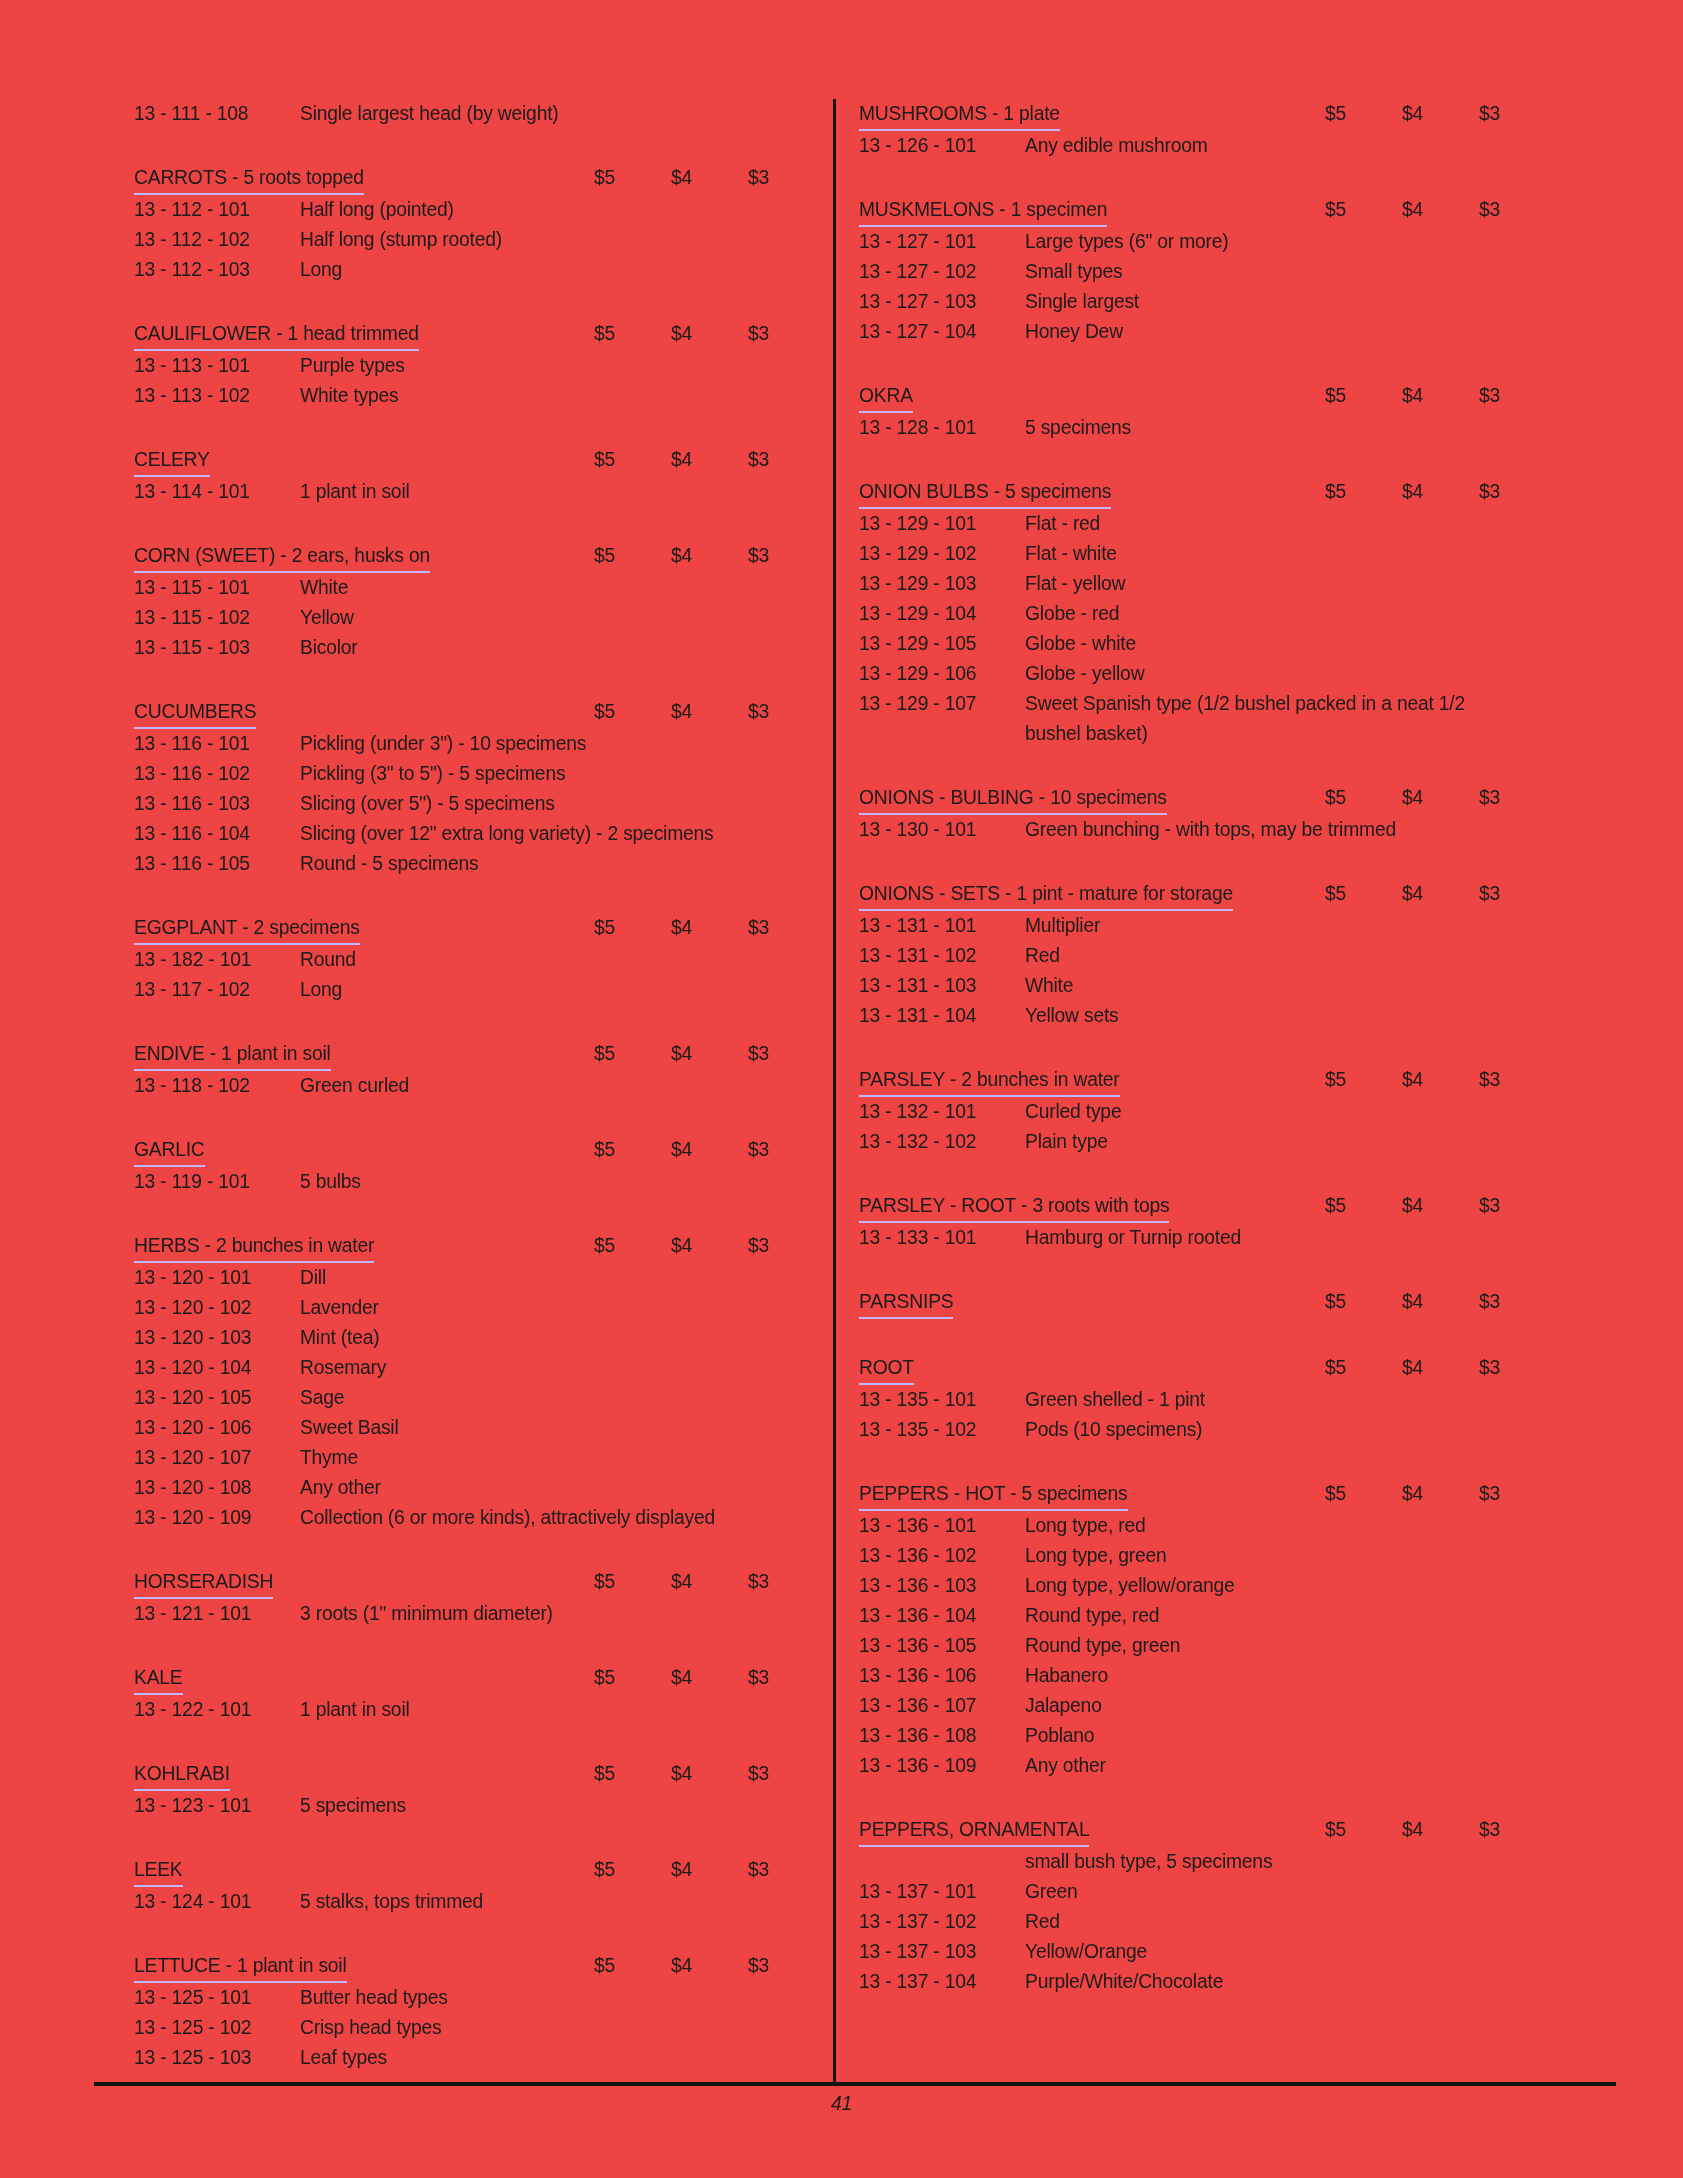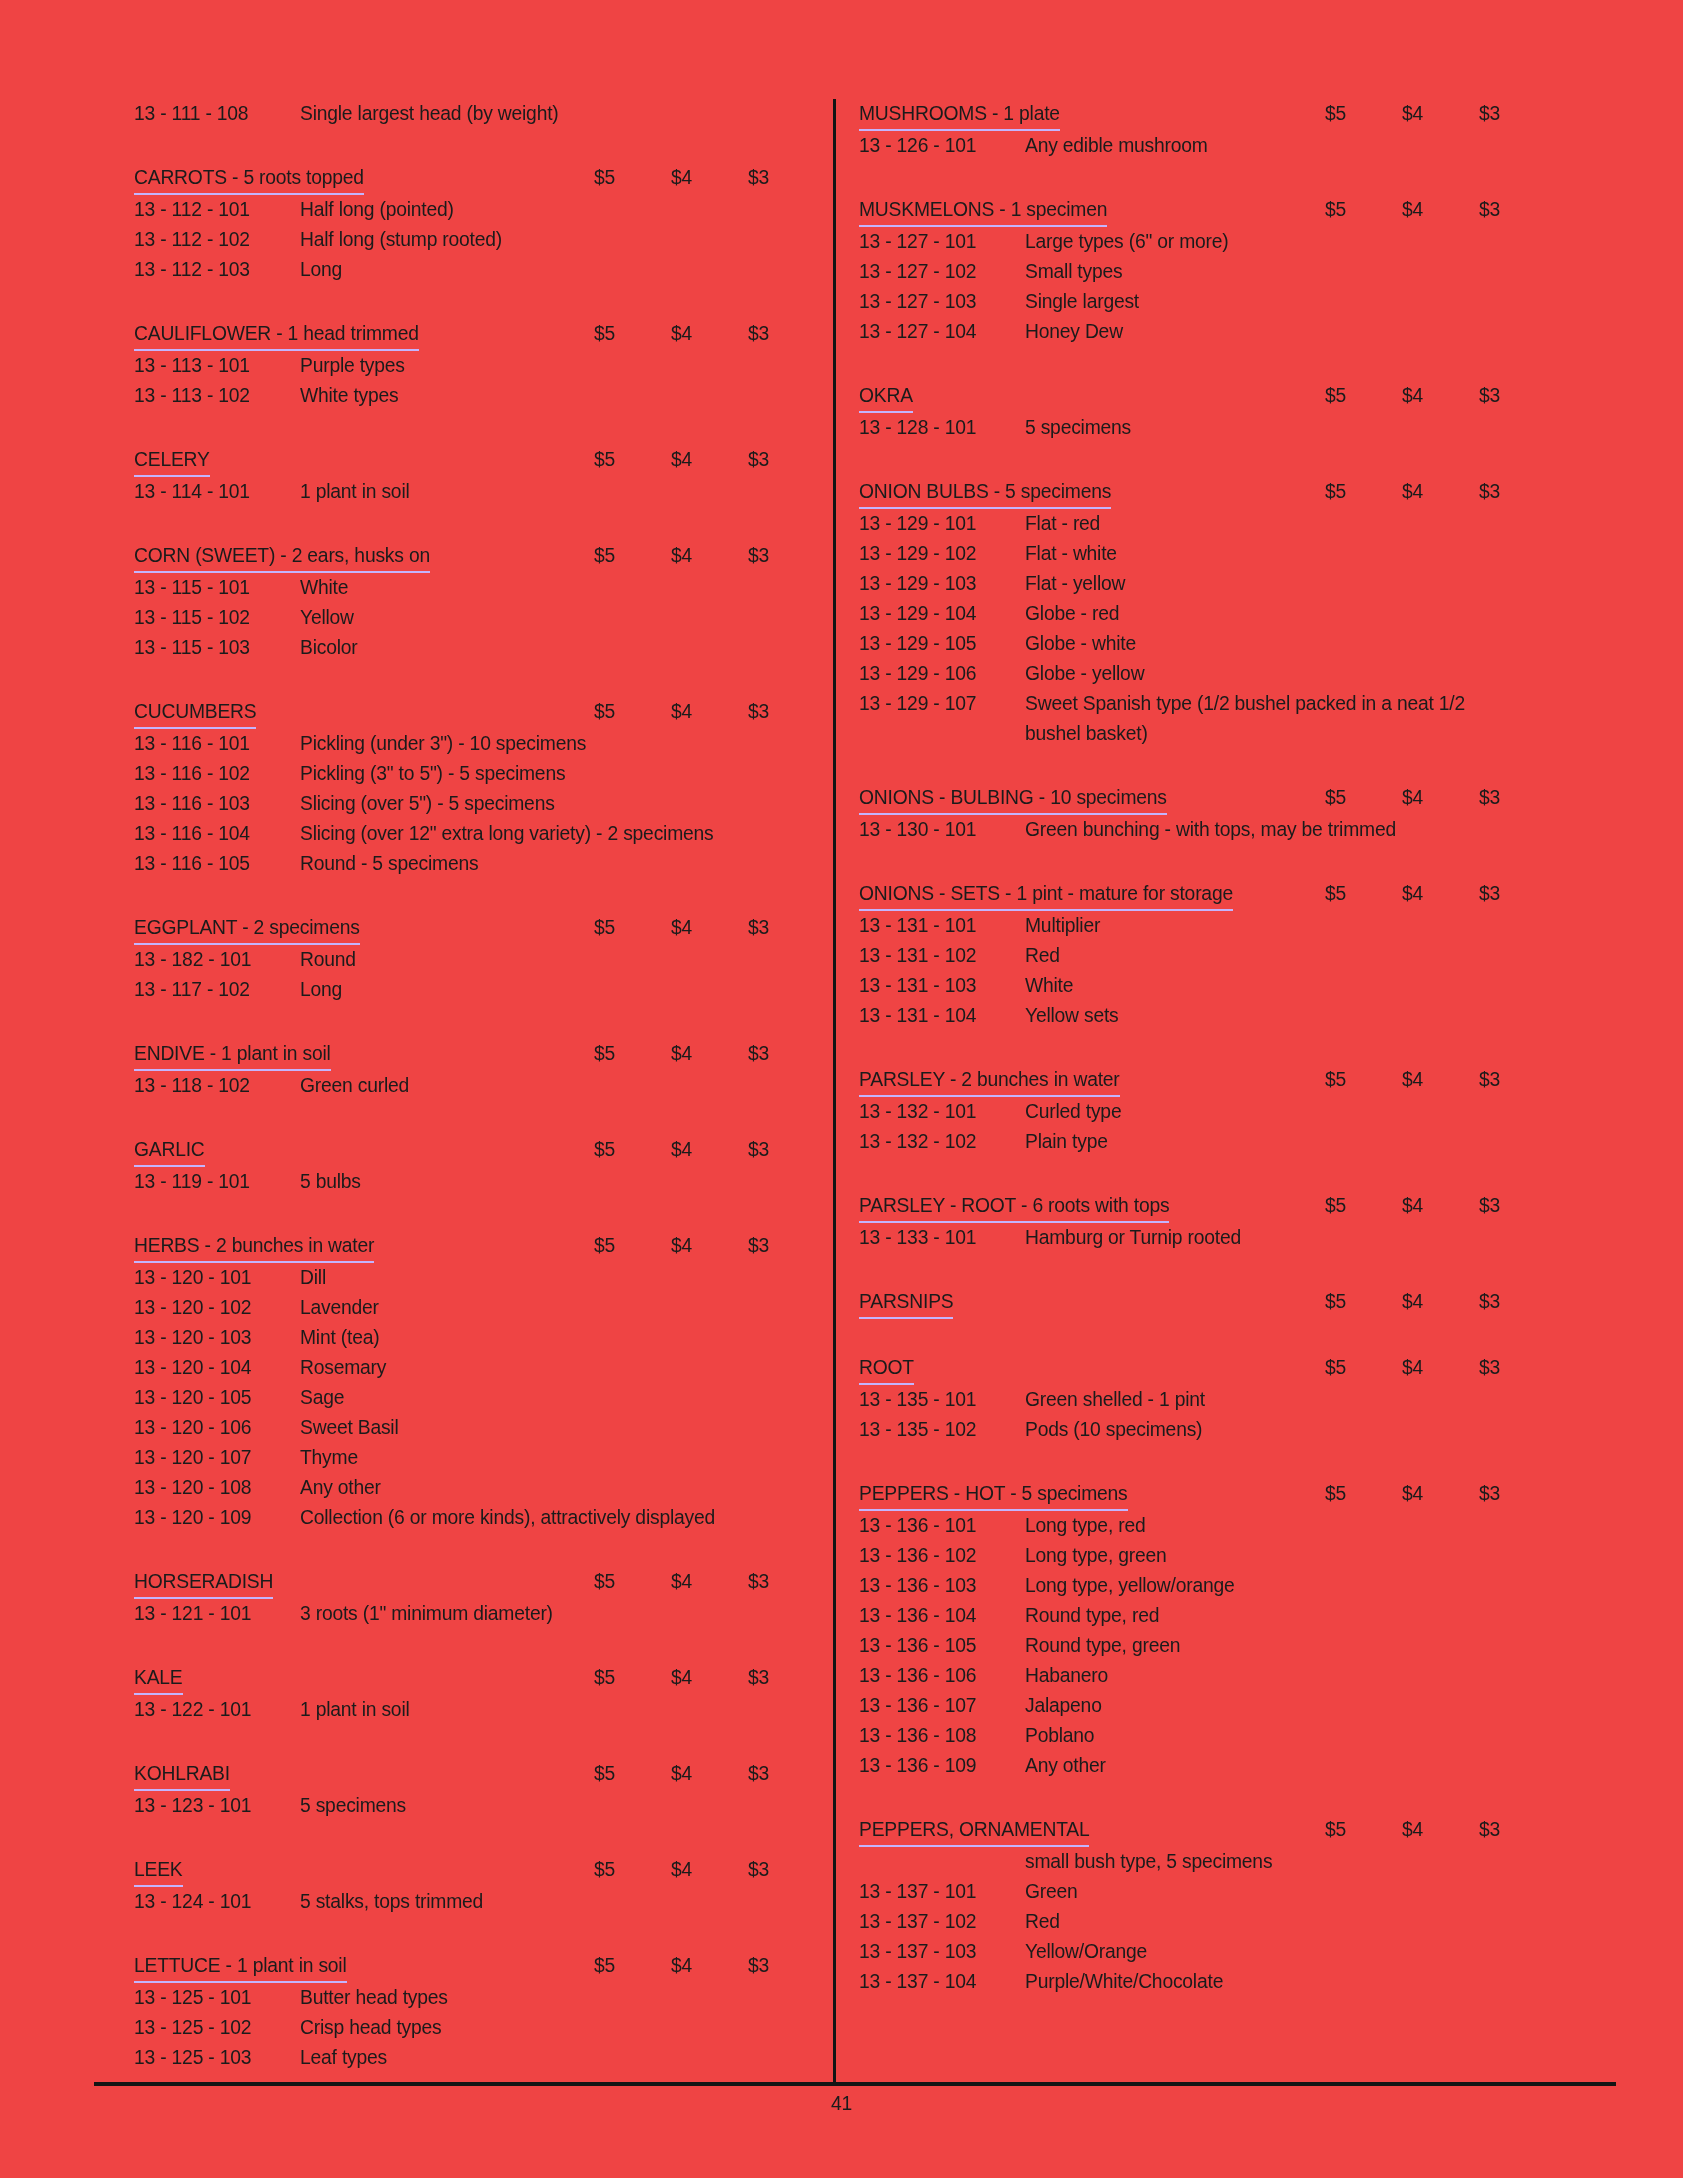--- a/index.html
+++ b/index.html
@@ -12,21 +12,21 @@
     line-height:30px;
     color:#1b1b1b;
     letter-spacing:-0.2px;
     overflow:hidden;
   }
   .col{position:absolute;top:99px;}
   .col-left{left:134px;width:663px;}
   .col-right{left:859px;width:669px;}
   .divider{position:absolute;left:833px;top:99px;width:3px;height:1983px;background:#141414;}
   .bottom-rule{position:absolute;left:94px;top:2082px;width:1522px;height:4px;background:#141414;}
-  .page-number{position:absolute;top:2089px;left:0;width:1683px;text-align:center;}
+  .page-number{position:absolute;top:2089px;left:0;width:1683px;text-align:center;font-style:italic;}
   .section{margin-top:34px;}
   .section:first-child{margin-top:0;}
   .header-row{display:grid;grid-template-columns:1fr 77px 77px 77px;}
   .title-cell{white-space:nowrap;}
   .title-text{display:inline-block;border-bottom:2px solid #c4b5fd;}
   .prize{text-align:center;}
   .item-row{display:grid;grid-template-columns:166px 1fr;}
   .code{white-space:nowrap;}
   .col-right .desc{max-width:475px;}
 </style>
@@ -423,21 +423,21 @@
           <div class="code">13 - 132 - 101</div>
           <div class="desc">Curled type</div>
         </div>
         <div class="item-row">
           <div class="code">13 - 132 - 102</div>
           <div class="desc">Plain type</div>
         </div>
       </div>
       <div class="section">
         <div class="header-row">
-          <div class="title-cell"><span class="title-text">PARSLEY - ROOT - 6 roots with tops</span></div>
+          <div class="title-cell"><span class="title-text">PARSLEY - ROOT - 3 roots with tops</span></div>
           <div class="prize">$5</div>
           <div class="prize">$4</div>
           <div class="prize">$3</div>
         </div>
         <div class="item-row">
           <div class="code">13 - 133 - 101</div>
           <div class="desc">Hamburg or Turnip rooted</div>
         </div>
       </div>
       <div class="section">

